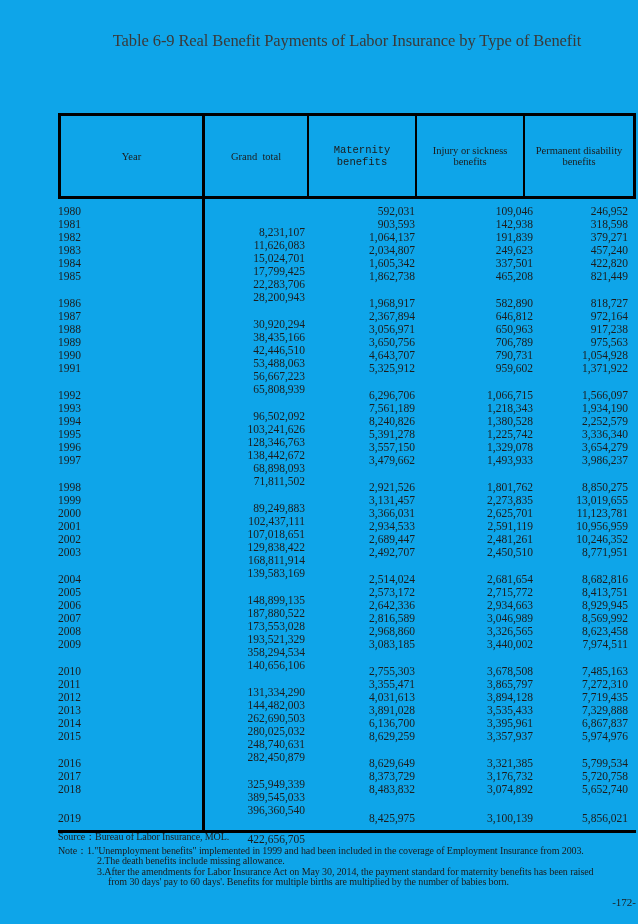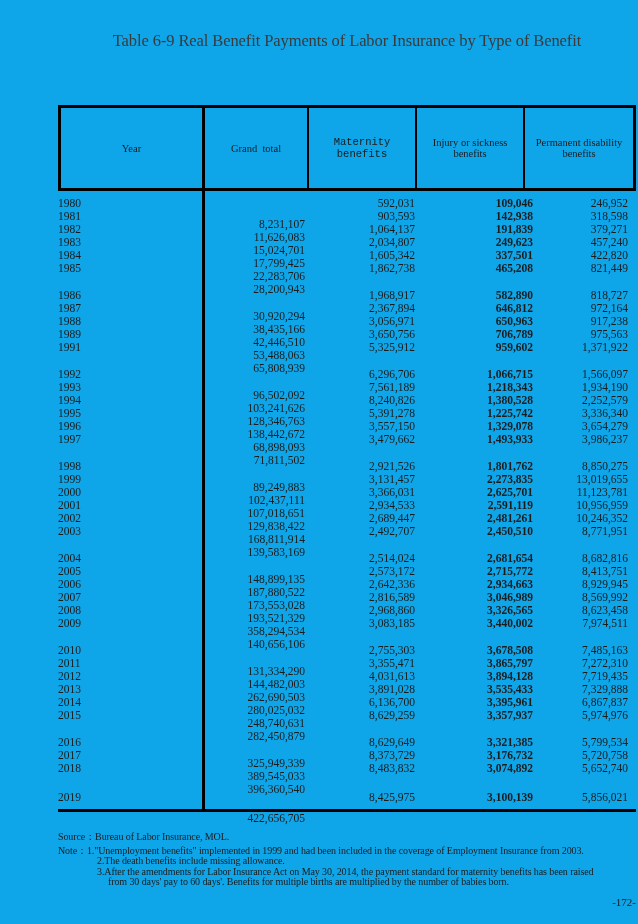--- a/index.html
+++ b/index.html
@@ -12,21 +12,21 @@
     color:#222222;
     margin:0 auto;
     overflow:hidden;
   }
   .title {
     position:absolute; top:31px; left:58px; width:578px;
     text-align:center;
     font-size:16.5px; color:#3a3a3a; letter-spacing:-0.1px;
     white-space:nowrap;
   }
-  .table-wrap { position:absolute; top:105px; left:58px; width:578px; }
+  .table-wrap { position:absolute; top:113px; left:58px; width:578px; }
   .thead {
     display:flex;
     height:86px;
     border:3px solid #000;
   }
   .th {
     display:flex; align-items:center; justify-content:center;
     text-align:center;
     font-size:10.5px; color:#1c1c1c;
     white-space:pre-wrap;
@@ -47,21 +47,21 @@
     background:#000;
   }
   .group + .group { margin-top:14px; }
   .group:last-child { margin-top:16px; }
   .row { display:flex; height:13px; line-height:13px; font-size:11.5px; color:#1c1c1c; }
   .cell { white-space:nowrap; }
   .year-cell { width:147px; text-align:left; }
   .num { text-align:right; }
   .c1 { width:100px;margin-top:21px; }
   .c2 { width:110px; }
-  .c3 { width:118px;font-weight:bold; }
+  .c3 { width:118px; }
   .c4 { width:95px; }
   .footer {
     position:absolute; top:831px; left:58px; width:578px;
     font-size:10px; color:#1c1c1c; letter-spacing:-0.1px;
   }
   .src-line { margin-bottom:4px; line-height:11px; white-space:nowrap; }
   .note-block { line-height:10.3px; }
   .note-row { white-space:nowrap; }
   .note-row.indent1 { padding-left:39px; }
   .note-row.indent2 { padding-left:50px; }
@@ -156,20 +156,27 @@
             <div class="cell num c4">917,238</div>
           </div>
           <div class="row">
             <div class="cell year-cell">1989</div>
             <div class="cell num c1">53,488,063</div>
             <div class="cell num c2">3,650,756</div>
             <div class="cell num c3">706,789</div>
             <div class="cell num c4">975,563</div>
           </div>
           <div class="row">
+            <div class="cell year-cell">1990</div>
+            <div class="cell num c1">56,667,223</div>
+            <div class="cell num c2">4,643,707</div>
+            <div class="cell num c3">790,731</div>
+            <div class="cell num c4">1,054,928</div>
+          </div>
+          <div class="row">
             <div class="cell year-cell">1991</div>
             <div class="cell num c1">65,808,939</div>
             <div class="cell num c2">5,325,912</div>
             <div class="cell num c3">959,602</div>
             <div class="cell num c4">1,371,922</div>
           </div>
         </div>
         <div class="group">
           <div class="row">
             <div class="cell year-cell">1992</div>

